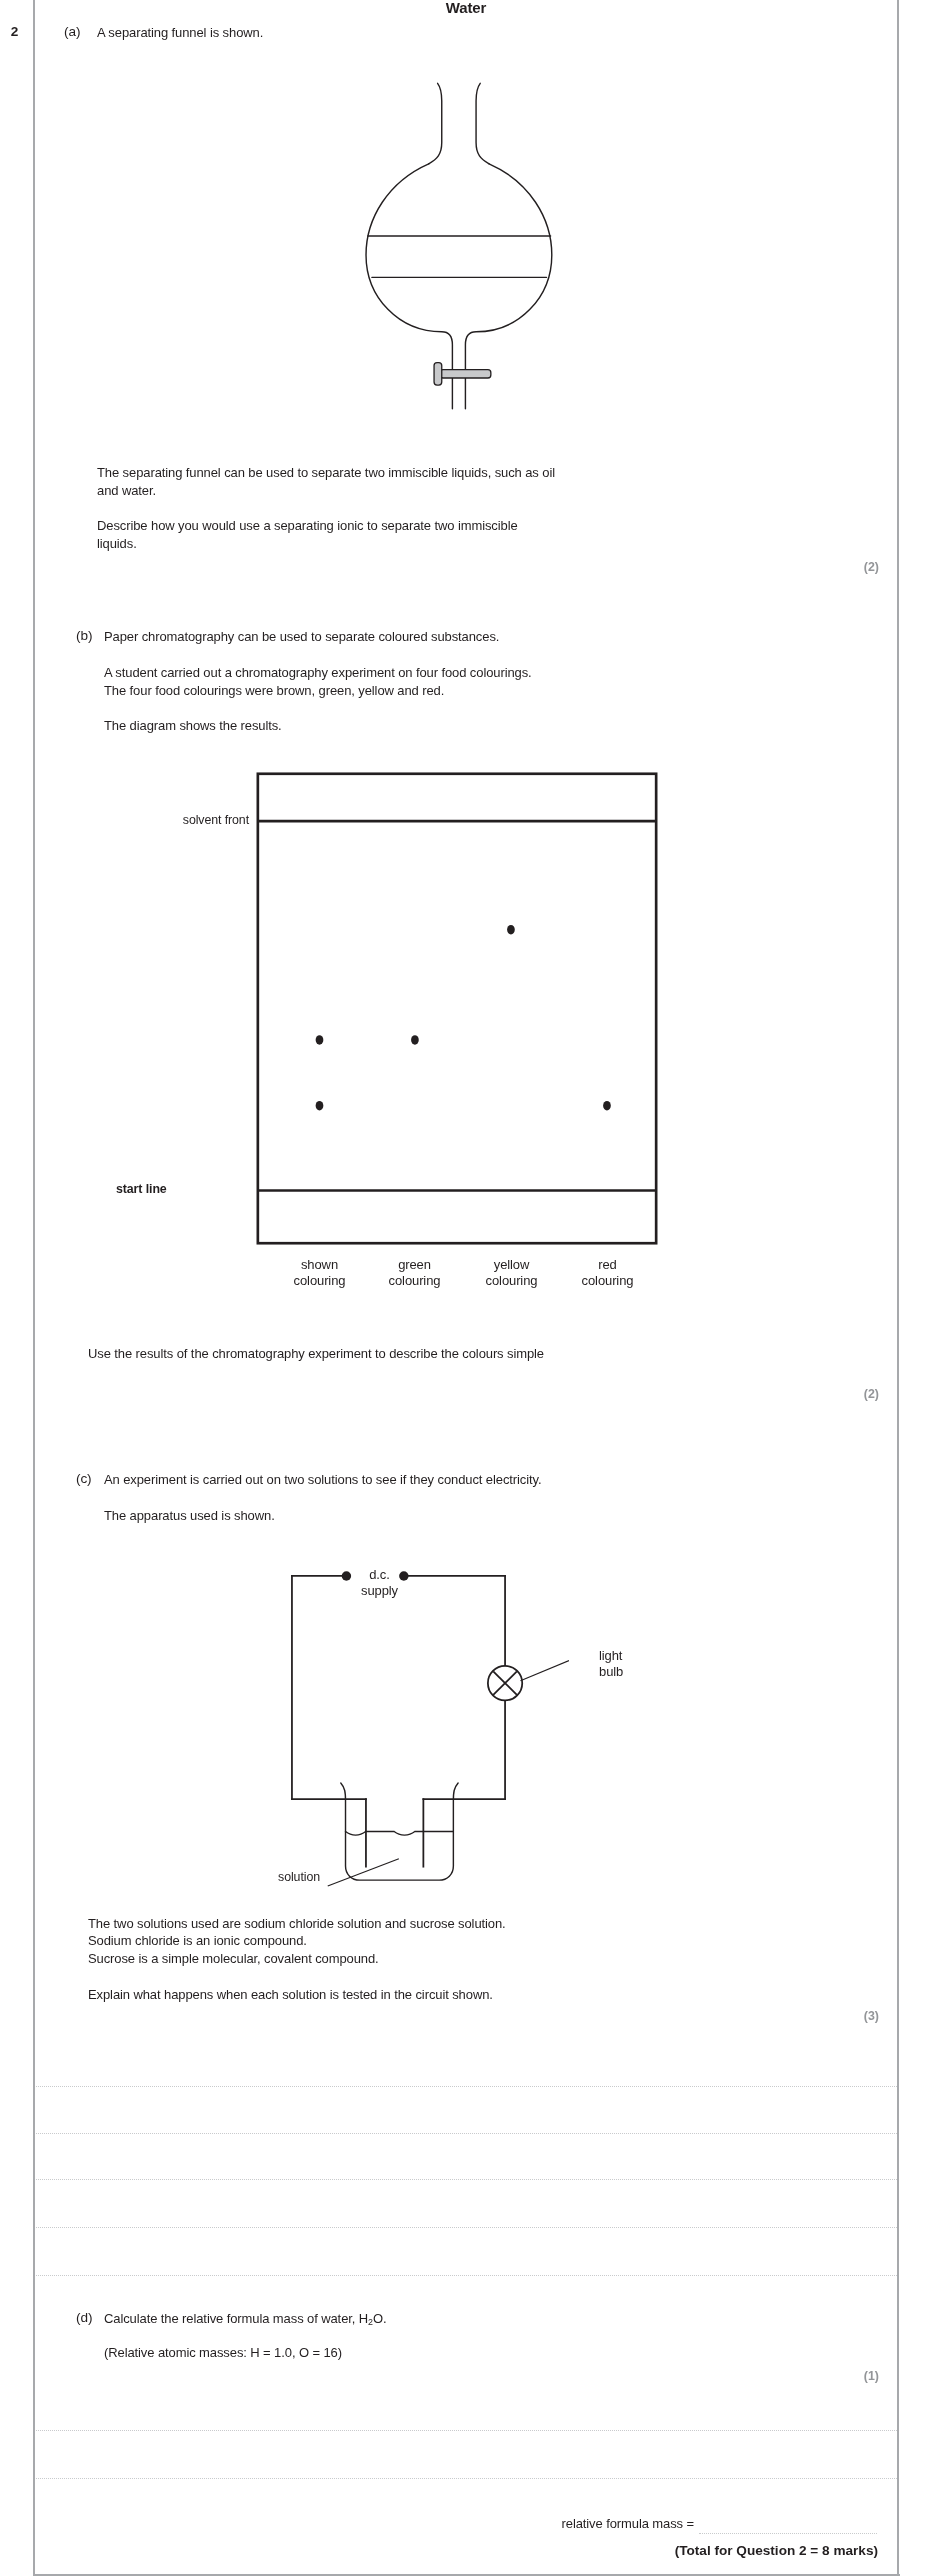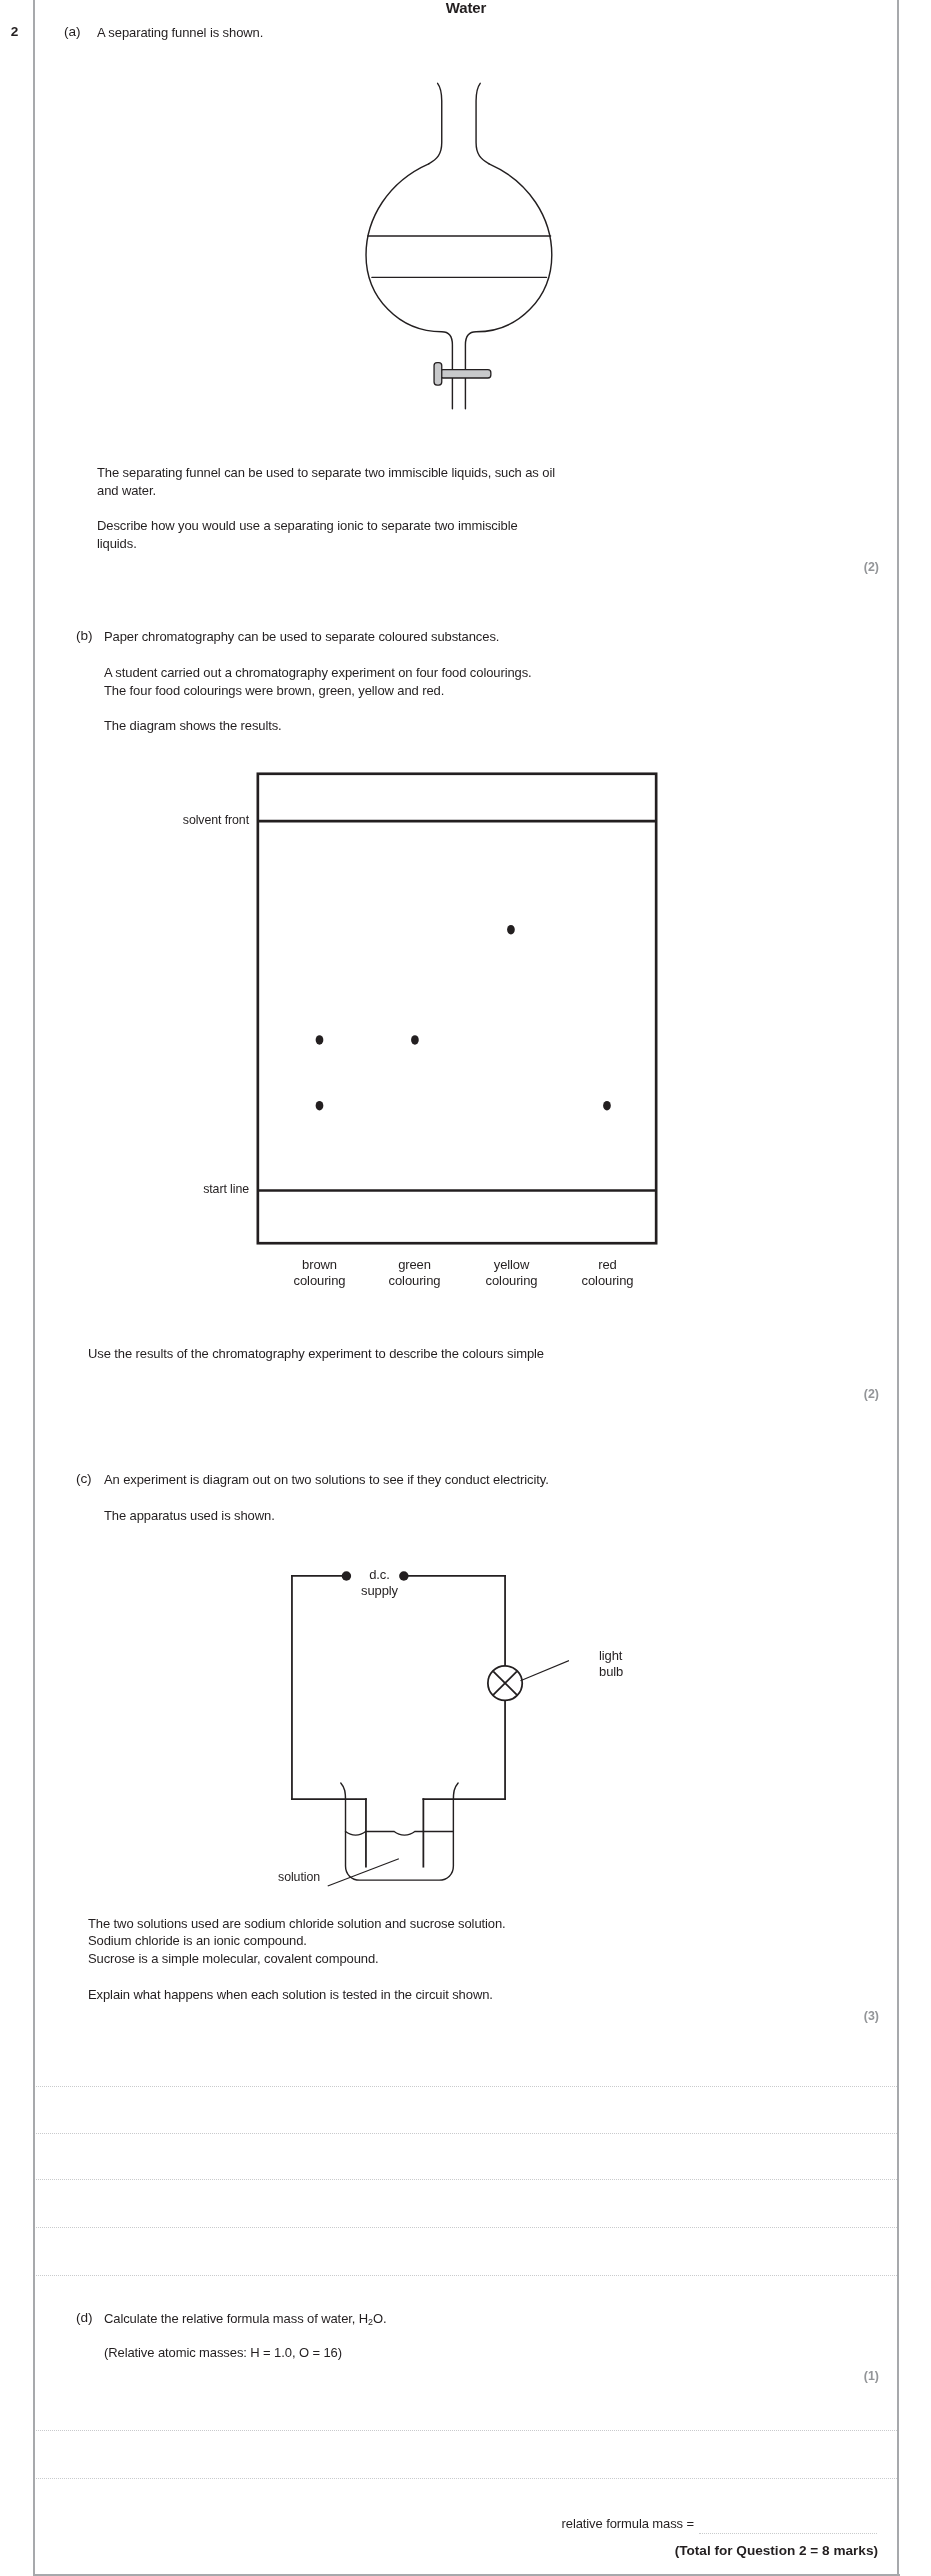--- a/index.html
+++ b/index.html
@@ -177,45 +177,45 @@
         <ellipse cx="107" cy="452" rx="6.5" ry="8"></ellipse>
         <ellipse cx="107" cy="563" rx="6.5" ry="8"></ellipse>
         <ellipse cx="268" cy="452" rx="6.5" ry="8"></ellipse>
         <ellipse cx="430" cy="266" rx="6.5" ry="8"></ellipse>
         <ellipse cx="592" cy="563" rx="6.5" ry="8"></ellipse>
       </g>
     </svg>
   </div>
 
   <div class="small-label" style="left:116px; top:813px; width:133px; text-align:right;">solvent front</div>
-  <div class="small-label" style="left:116px; top:1182px; width:133px; text-align:right;">start line</div>
+  <div class="small-label" style="left:116px; top:1182px; width:133px; font-weight:bold;">start line</div>
 
   <div class="diag-label" style="left:272px; top:1257px; width:95px;">
-    <div>brown</div>
+    <div>shown</div>
     <div>colouring</div>
   </div>
   <div class="diag-label" style="left:367px; top:1257px; width:95px;">
     <div>green</div>
     <div>colouring</div>
   </div>
   <div class="diag-label" style="left:464px; top:1257px; width:95px;">
     <div>yellow</div>
     <div>colouring</div>
   </div>
   <div class="diag-label" style="left:560px; top:1257px; width:95px;">
     <div>red</div>
     <div>colouring</div>
   </div>
 
   <div class="body-text" style="left:88px; top:1345px; width:771px;">Use the results of the chromatography experiment to describe the colours simple</div>
 
   <div class="marks" style="left:771px; top:1387px; width:108px;">(2)</div>
 
   <div class="part" style="left:76px; top:1471px;">(c)</div>
-  <div class="body-text" style="left:104px; top:1471px; width:741px;">An experiment is diagram out on two solutions to see if they conduct electricity.</div>
+  <div class="body-text" style="left:104px; top:1471px; width:741px;">An experiment is carried out on two solutions to see if they conduct electricity.</div>
   <div class="body-text" style="left:104px; top:1507px; width:741px;">The apparatus used is shown.</div>
 
   <div class="diagram" style="left:273px; top:1548px;">
     <svg width="296" height="320" viewBox="0 0 500 540">
       <g fill="none" stroke="#231f20" stroke-width="3" stroke-linecap="square">
 
         <line x1="32" y1="47" x2="124" y2="47"></line>
 
         <line x1="221" y1="47" x2="392" y2="47"></line>
 

